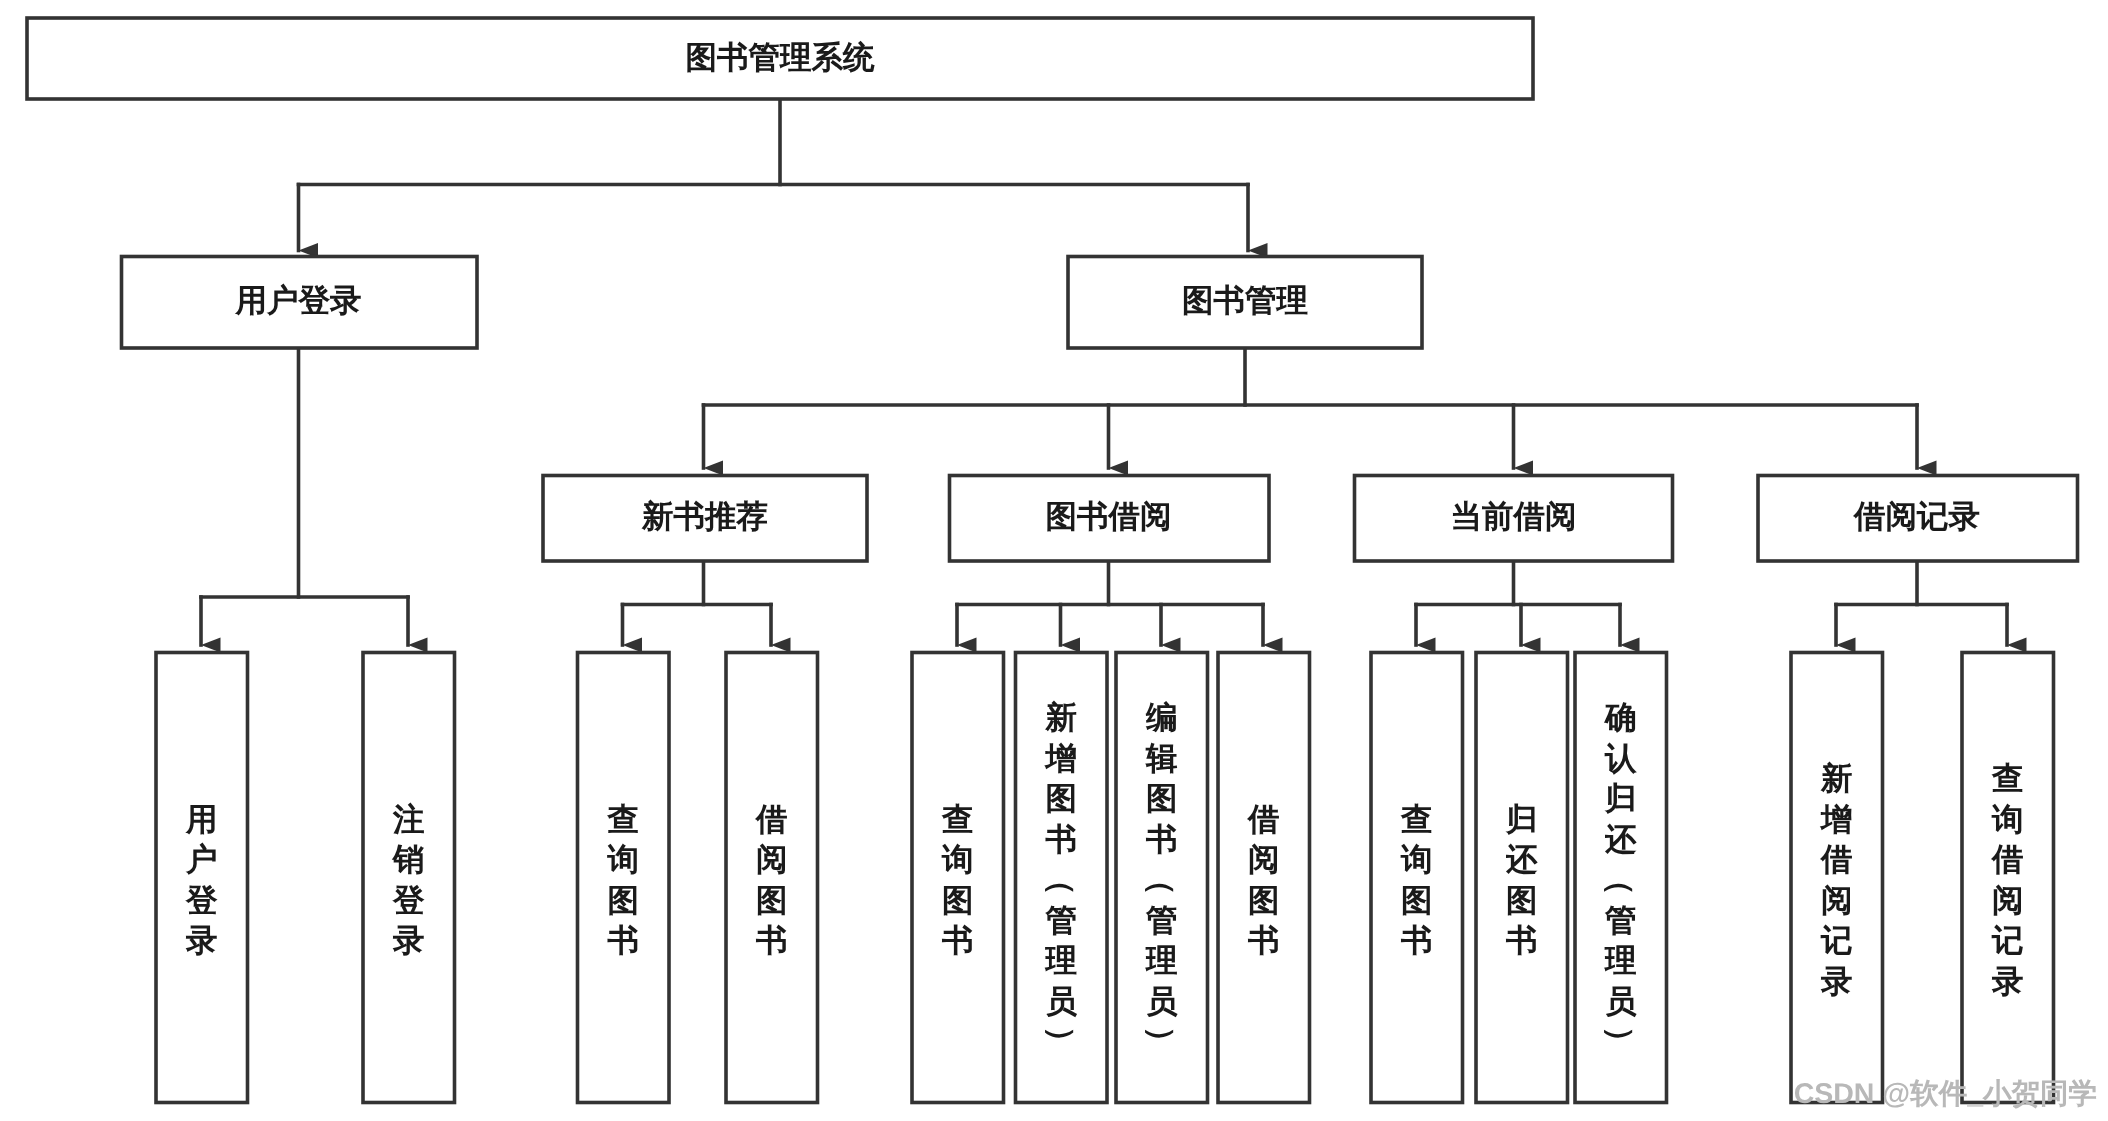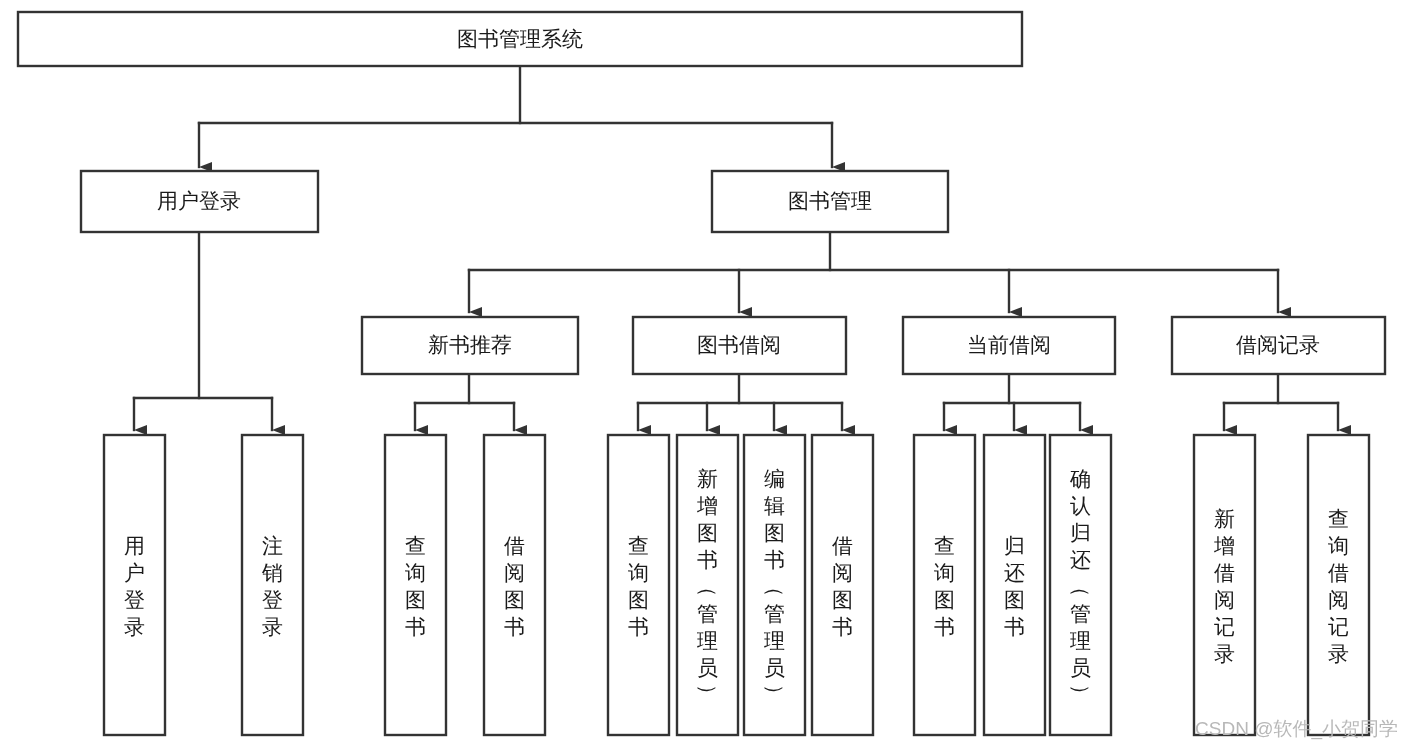--- a/index.html
+++ b/index.html
@@ -10,20 +10,21 @@
   }
   body {
     font-family: "Liberation Sans", "DejaVu Sans", sans-serif;
   }
   #diagram-root {
     position: relative;
     width: 1405px;
     height: 747px;
     background: #ffffff;
     overflow: hidden;
+    font-weight: bold;
   }
   svg.diagram-canvas {
     position: absolute;
     left: 0;
     top: 0;
     width: 1405px;
     height: 747px;
   }
   .node-box {
     fill: #ffffff;

